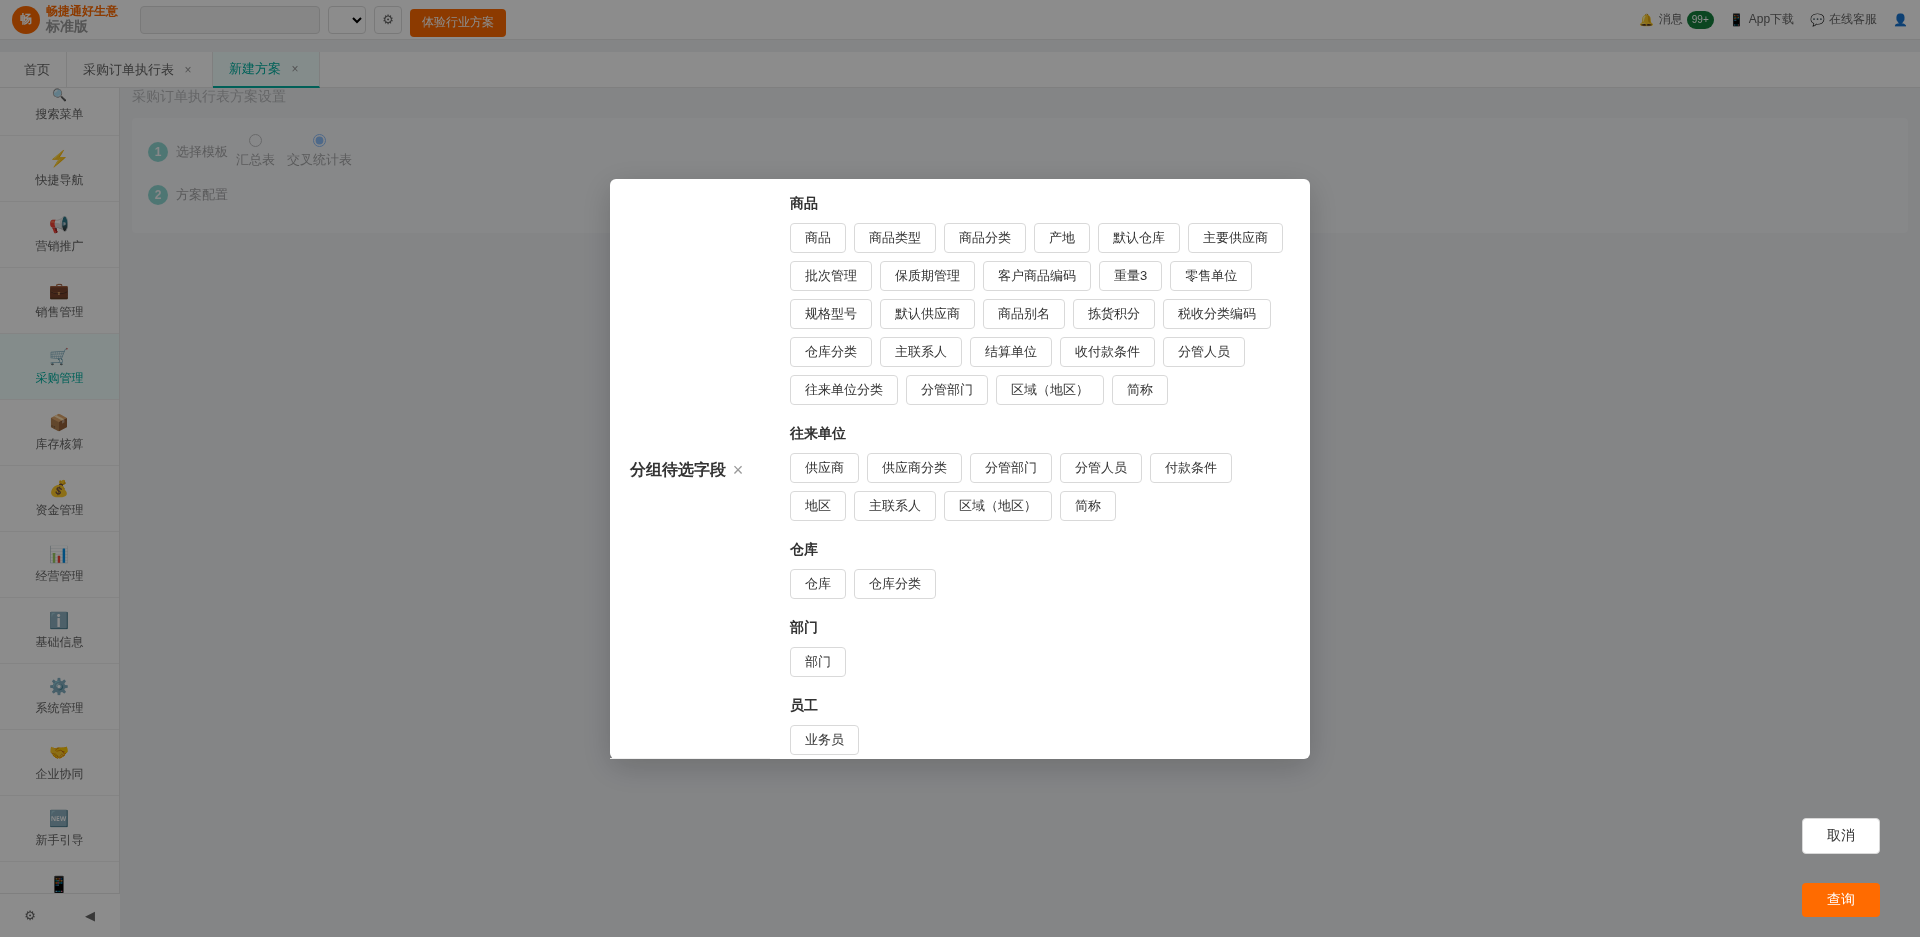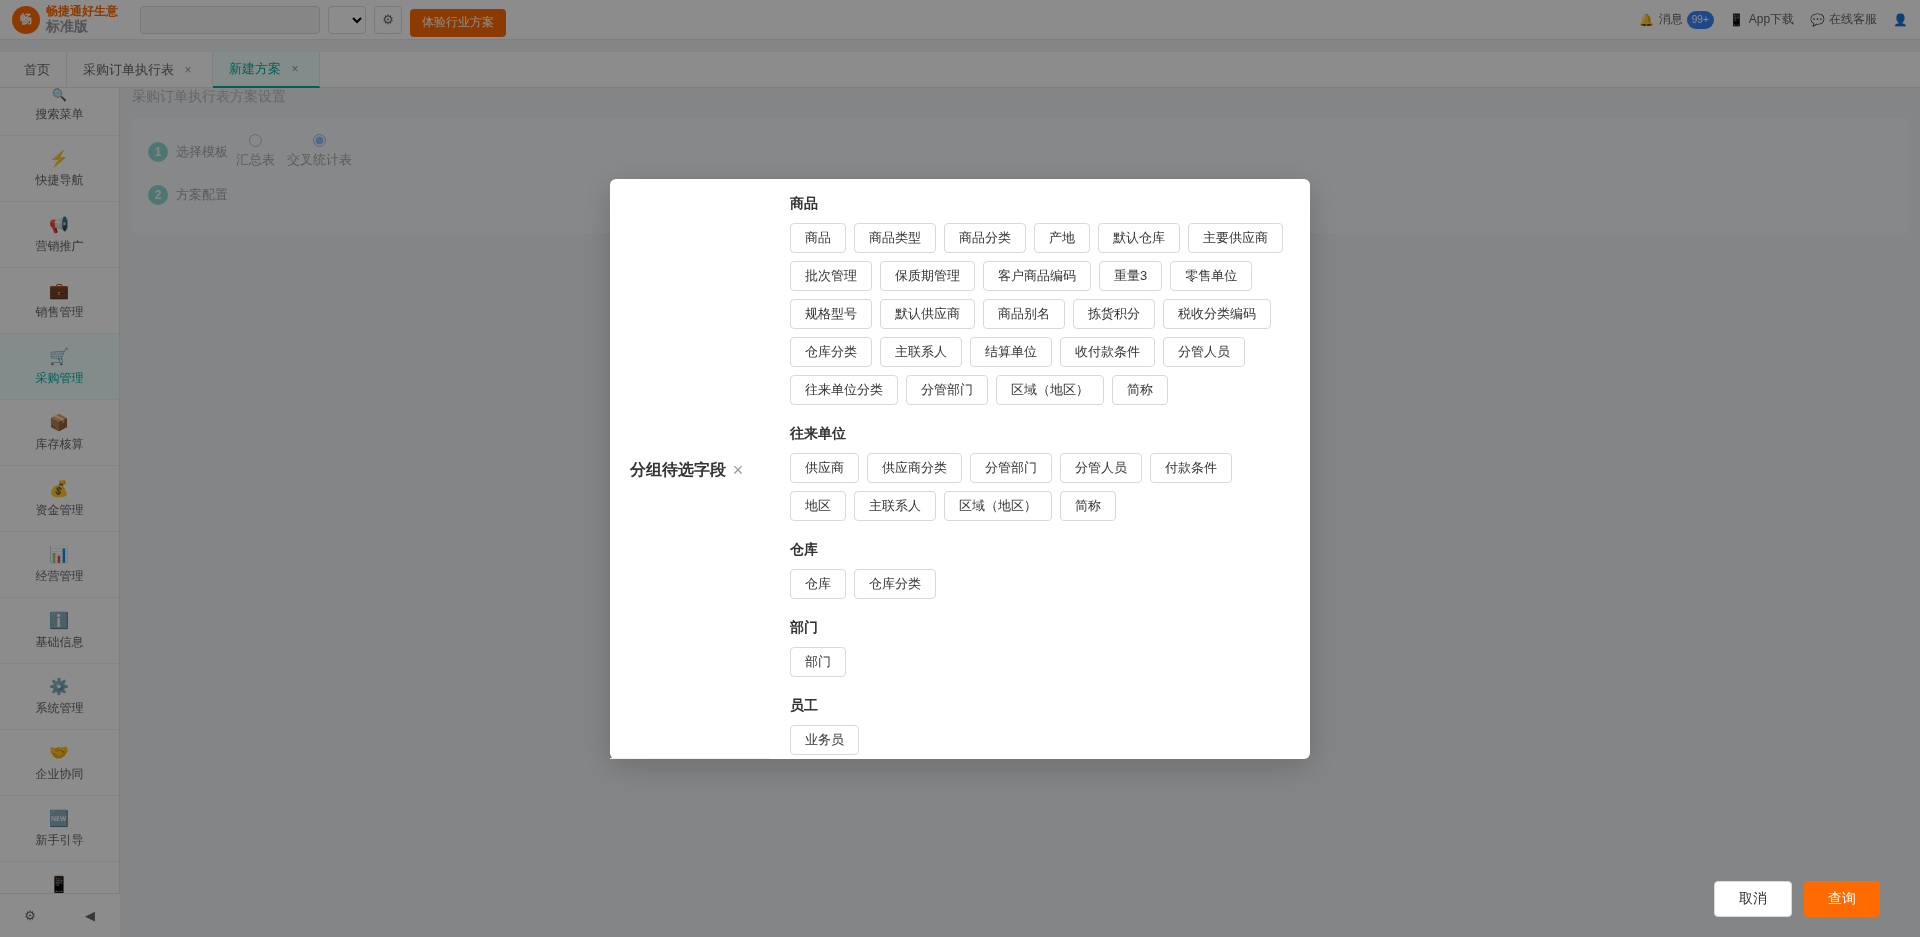--- a/index.html
+++ b/index.html
@@ -69,21 +69,21 @@
     }
     .header-right {
       margin-left: auto;
       display: flex; align-items: center; gap: 16px;
     }
     .header-right-item {
       display: flex; align-items: center; gap: 4px;
       font-size: 12px; color: #666; cursor: pointer;
     }
     .badge {
-      background: #3b82f6;
+      background: #15803d;
       color: #fff;
       border-radius: 10px;
       padding: 0 5px;
       font-size: 10px;
       min-width: 18px; height: 18px;
       display: flex; align-items: center; justify-content: center;
     }
 
     
     .tab-bar {
@@ -271,22 +271,23 @@
       position: relative;
       flex-shrink: 0;
     }
 
     
     .modal-footer {
       position: fixed;
       bottom: 20px;
       right: 40px;
       display: flex;
-      gap: 12px;
+      gap: 29px;
       z-index: 1001;
+      flex-direction: column;
     }
     .btn-cancel {
       padding: 8px 24px;
       border: 1px solid #d9d9d9;
       border-radius: 4px;
       background: #fff;
       cursor: pointer;
       font-size: 14px;
       color: #333;
     }

